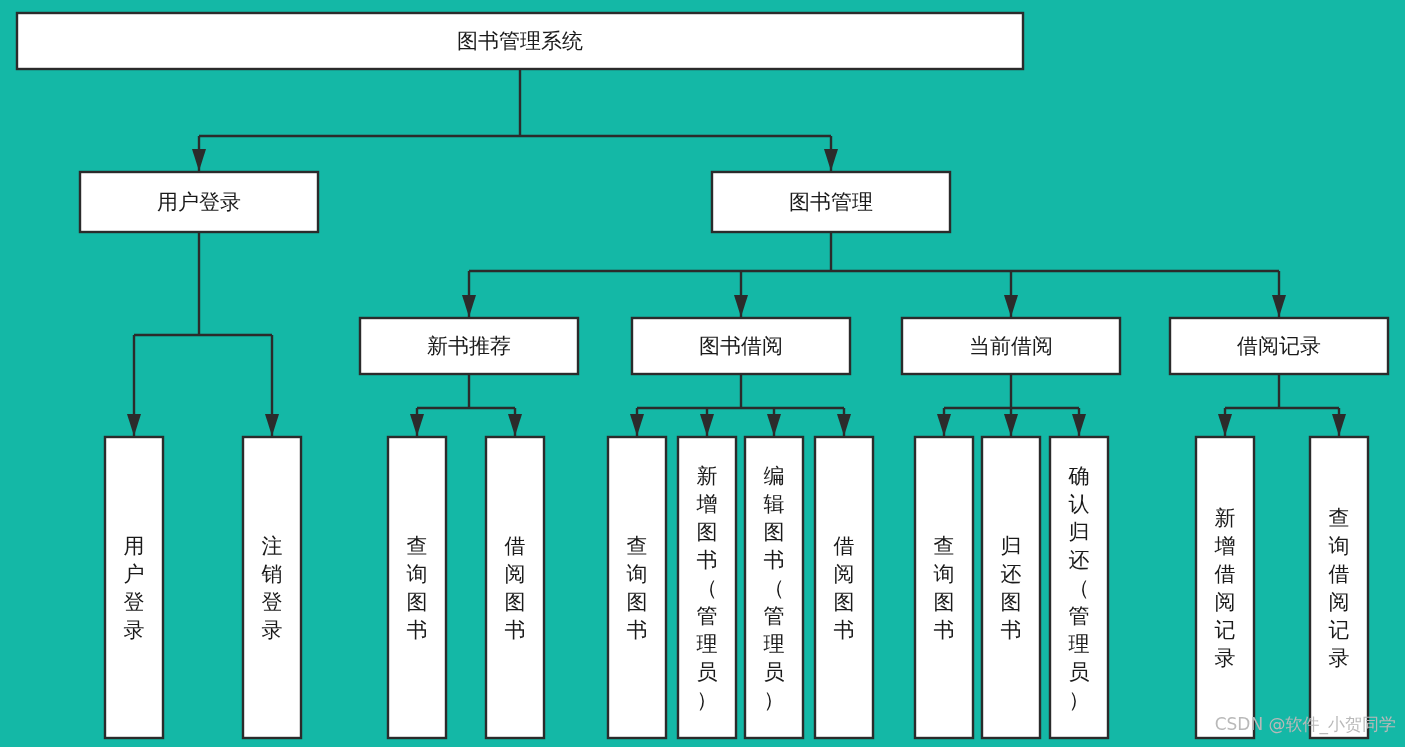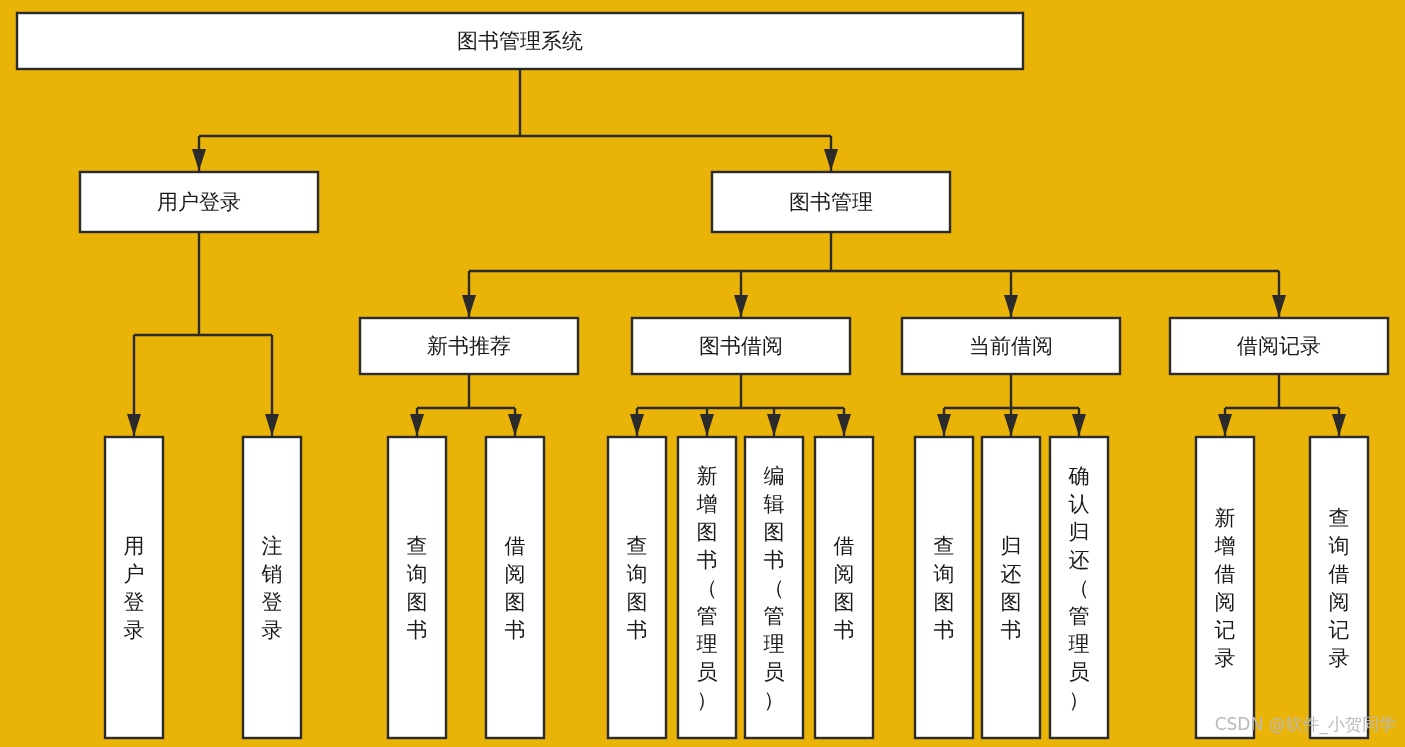--- a/index.html
+++ b/index.html
@@ -8,21 +8,21 @@
     padding: 0;
     background: #ffffff;
   }
   body {
     font-family: "DejaVu Sans", "Liberation Sans", sans-serif;
   }
   #diagram-root {
     position: relative;
     width: 1405px;
     height: 747px;
-    background: #eab308;
+    background: #14b8a6;
     overflow: hidden;
   }
   svg.diagram-canvas {
     position: absolute;
     left: 0;
     top: 0;
     width: 1405px;
     height: 747px;
     display: block;
   }

